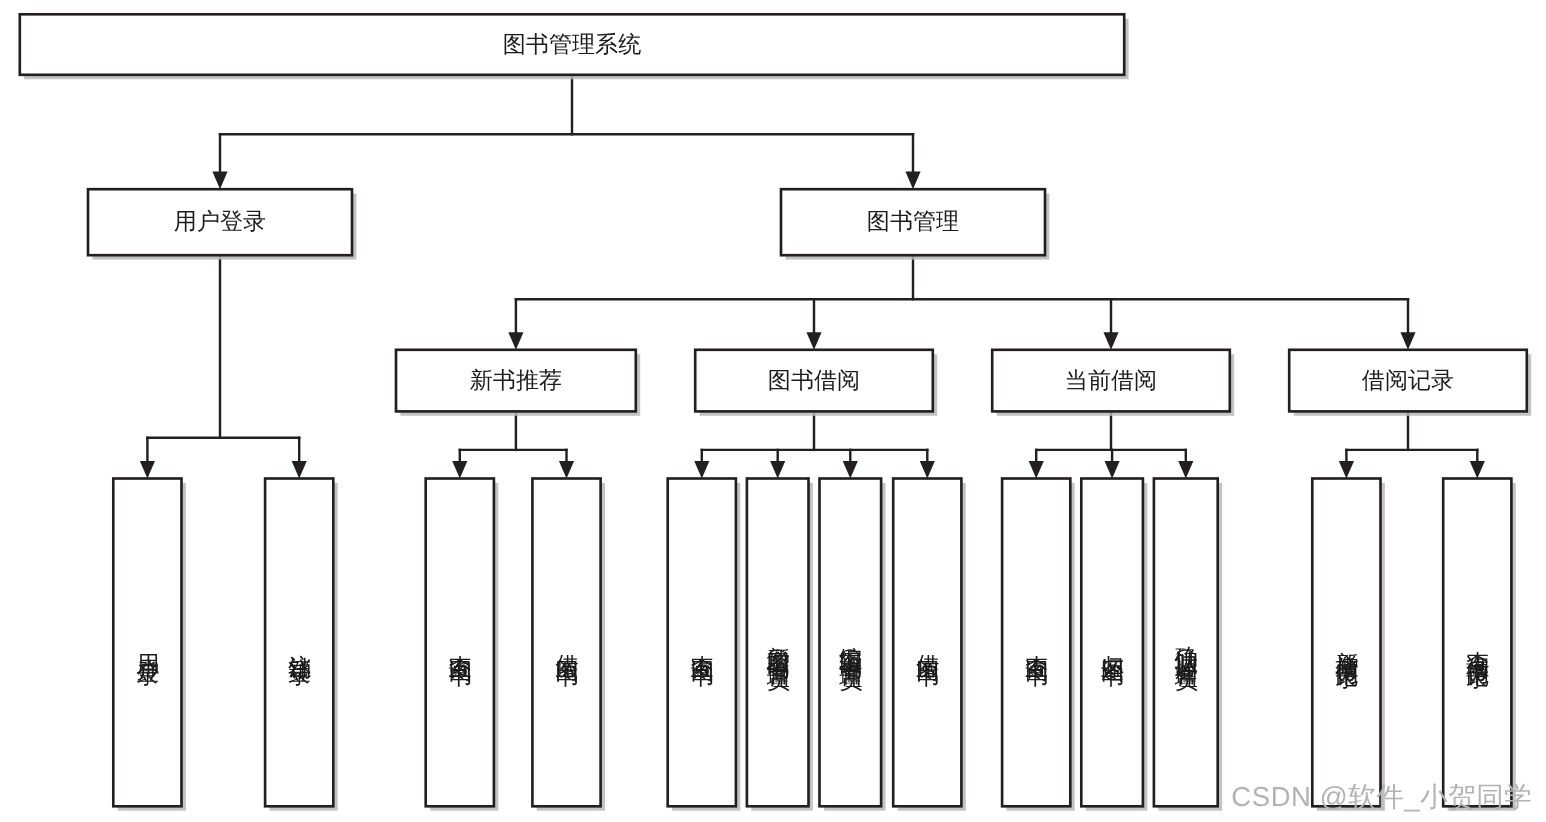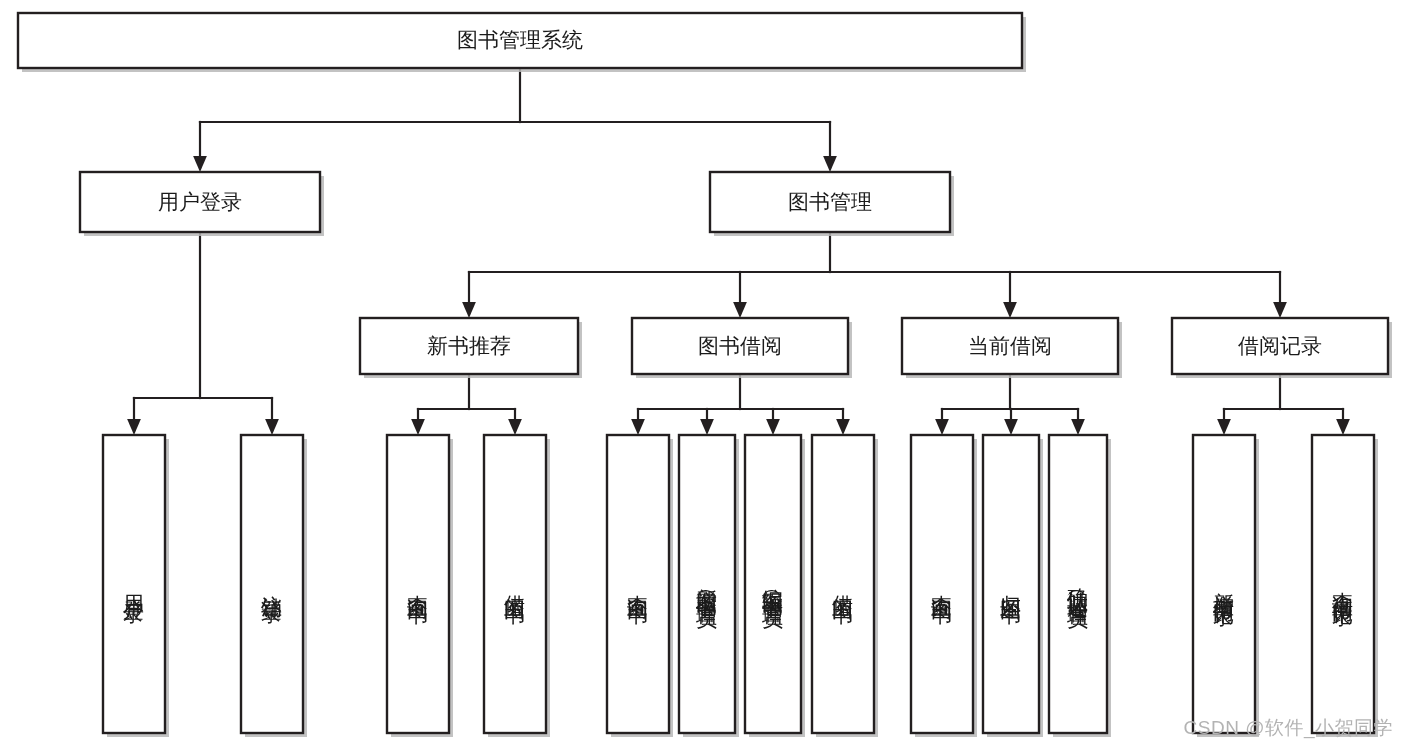--- a/index.html
+++ b/index.html
@@ -66,21 +66,21 @@
     letter-spacing: 3px;
     line-height: 1;
     pointer-events: none;
     white-space: nowrap;
   }
   .watermark {
     position: absolute;
     right: 12px;
     bottom: 6px;
     font-family: "Liberation Sans", "DejaVu Sans", sans-serif;
-    font-size: 19px;
+    font-size: 25px;
     color: #b3b3b3;
     letter-spacing: 0.5px;
     user-select: none;
   }
 </style>
 </head>
 <body>
 
 <div id="diagram-root">
 

